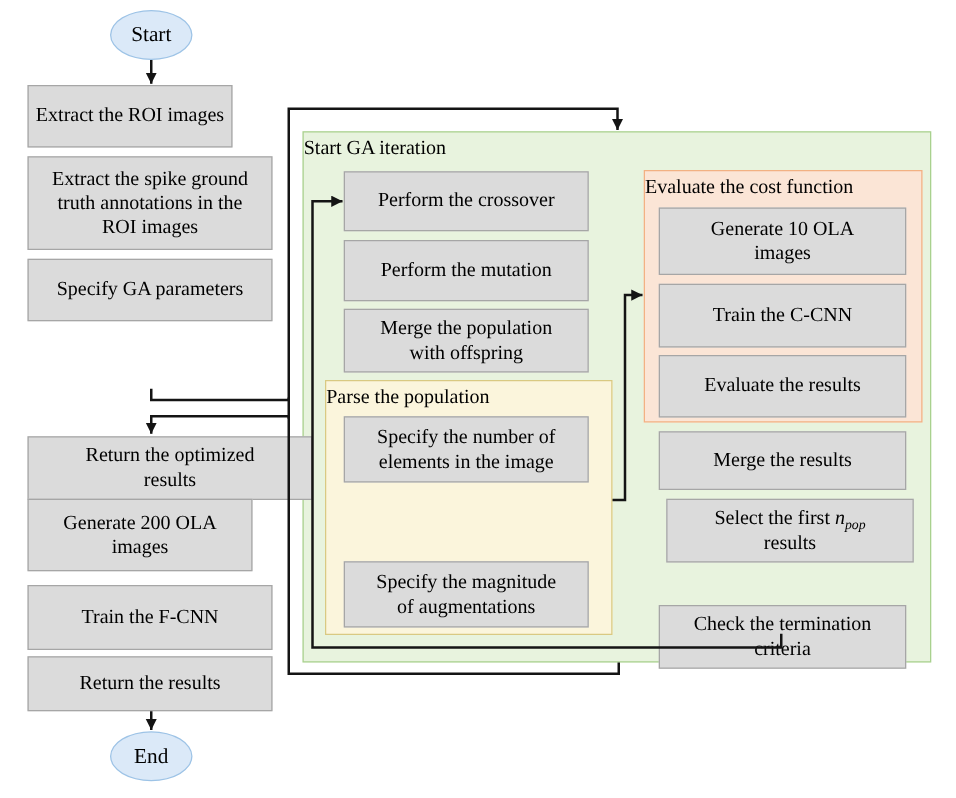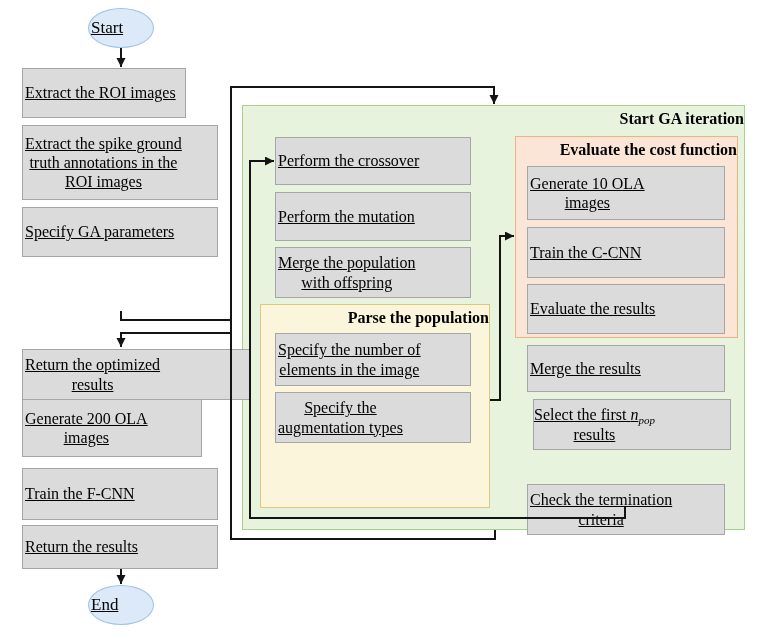--- a/index.html
+++ b/index.html
@@ -11,36 +11,36 @@
     --line_color:#141414; --text_color:#000000;
   }
   html,body{margin:0;padding:0;background:#ffffff;}
   #stage{
     position:relative; width:765px; height:638px;
     font-family:"Liberation Serif","DejaVu Serif",serif;
     color:var(--text_color); background:#ffffff; overflow:hidden;
   }
   .node{
     position:absolute; box-sizing:border-box;
-    display:flex; align-items:center; justify-content:flex-start;
-    text-align:center; font-size:16px; line-height:1.2;text-decoration:underline;
+    display:flex; align-items:center; justify-content:center;
+    text-align:center; font-size:16px; line-height:1.2;
   }
   .gray{ background:var(--box_fill); border:1.4px solid var(--box_border); }
   .lbl{ white-space:pre-line; padding:0 2px; }
   .ellipse{
     background:var(--ellipse_fill); border:1.6px solid var(--ellipse_border);
     border-radius:50%; font-size:17px;
   }
   .panel{ position:absolute; box-sizing:border-box; }
   .panel-green{ background:var(--green_fill); border:1.6px solid var(--green_border); }
   .panel-yellow{ background:var(--yellow_fill); border:1.6px solid var(--yellow_border); }
   .panel-orange{ background:var(--orange_fill); border:1.6px solid var(--orange_border); }
   .panel-title{
     position:absolute; top:3px; left:0; right:0;
-    text-align:right; font-size:16px; line-height:1.2;font-weight:bold;
+    text-align:left; font-size:16px; line-height:1.2;
   }
   .sub-var{ font-style:italic; }
   .sub-var sub{ font-size:11px; font-style:italic; line-height:0; }
   #wires{ position:absolute; left:0; top:0; pointer-events:none; }
 </style>
 </head>
 <body>
 
 <div id="stage">
 
@@ -97,23 +97,23 @@
   </div>
   <div class="node gray" style="left:275px;top:247px;width:196px;height:51px">
     <span class="lbl">Merge the population
 with offspring</span>
   </div>
 
   <div class="node gray" style="left:275px;top:333px;width:196px;height:53px">
     <span class="lbl">Specify the number of
 elements in the image</span>
   </div>
-  <div class="node gray" style="left:275px;top:392px;width:196px;height:51px">
-    <span class="lbl">Specify the
-augmentation types</span>
+  <div class="node gray" style="left:275px;top:449px;width:196px;height:53px">
+    <span class="lbl">Specify the magnitude
+of augmentations</span>
   </div>
 
   <div class="node gray" style="left:527px;top:166px;width:198px;height:54px">
     <span class="lbl">Generate 10 OLA
 images</span>
   </div>
   <div class="node gray" style="left:527px;top:227px;width:198px;height:51px">
     <span class="lbl">Train the C-CNN</span>
   </div>
   <div class="node gray" style="left:527px;top:284px;width:198px;height:50px">

